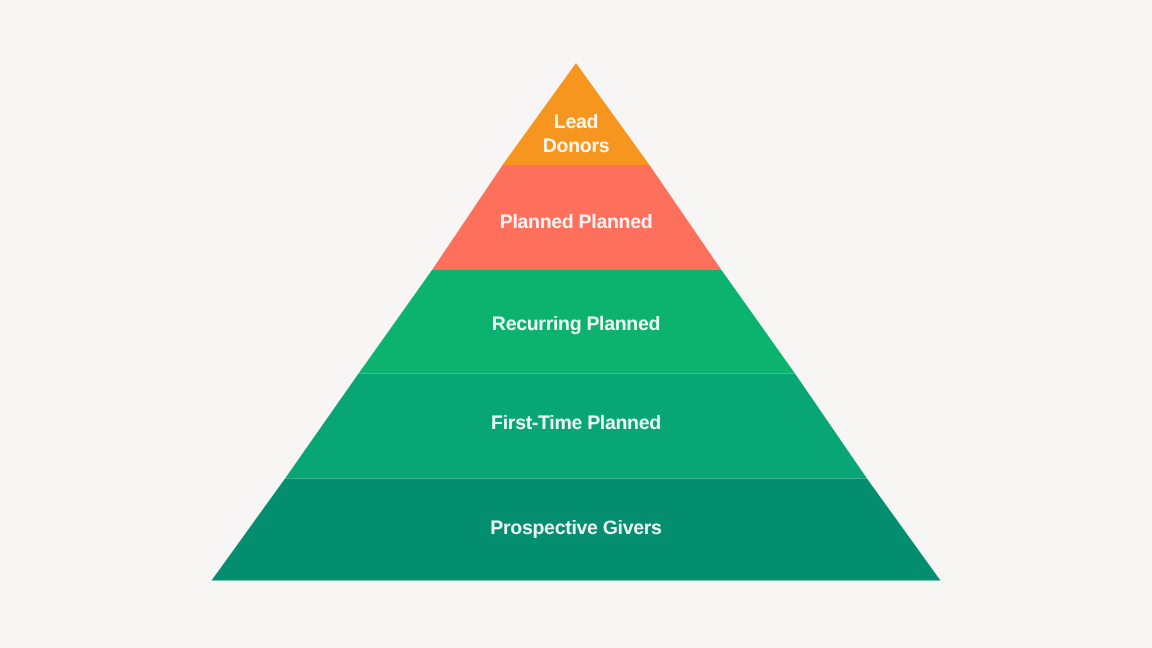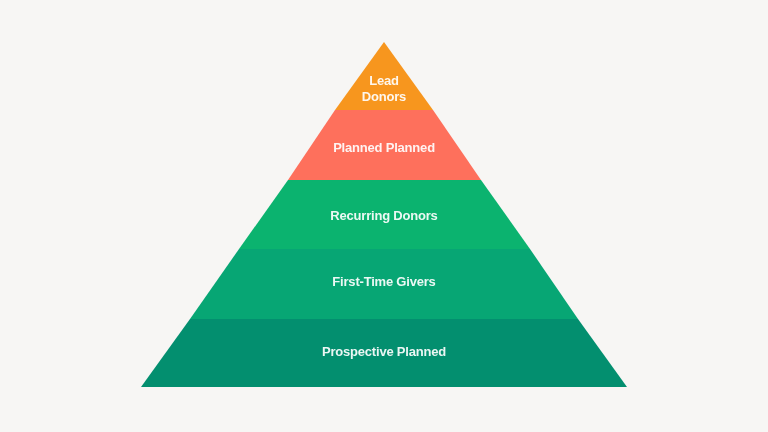--- a/index.html
+++ b/index.html
@@ -49,16 +49,16 @@
   <svg class="pyramid" viewBox="0 0 768 432" xmlns="http://www.w3.org/2000/svg">
     <polygon points="384,42 433,110 335,110" fill="#f7961e"></polygon>
     <polygon points="335,110 433,110 481,180 288,180" fill="#fe705c"></polygon>
     <polygon points="288,180 481,180 530,249 239,249" fill="#0bb36f"></polygon>
     <polygon points="239,249 530,249 578,319 190,319" fill="#07a674"></polygon>
     <polygon points="190,319 578,319 627,387 141,387" fill="#038f6f"></polygon>
   </svg>
 
   <div class="label wrap" style="left:384px; top:89px;">Lead Donors</div>
   <div class="label" style="left:384px; top:148px;">Planned Planned</div>
-  <div class="label" style="left:384px; top:216px;">Recurring Donors</div>
-  <div class="label" style="left:384px; top:282px;">First-Time Givers</div>
-  <div class="label" style="left:384px; top:352px;">Prospective Planned</div>
+  <div class="label" style="left:384px; top:216px;">Recurring Planned</div>
+  <div class="label" style="left:384px; top:282px;">First-Time Planned</div>
+  <div class="label" style="left:384px; top:352px;">Prospective Givers</div>
 </div>
 
 </body></html>

